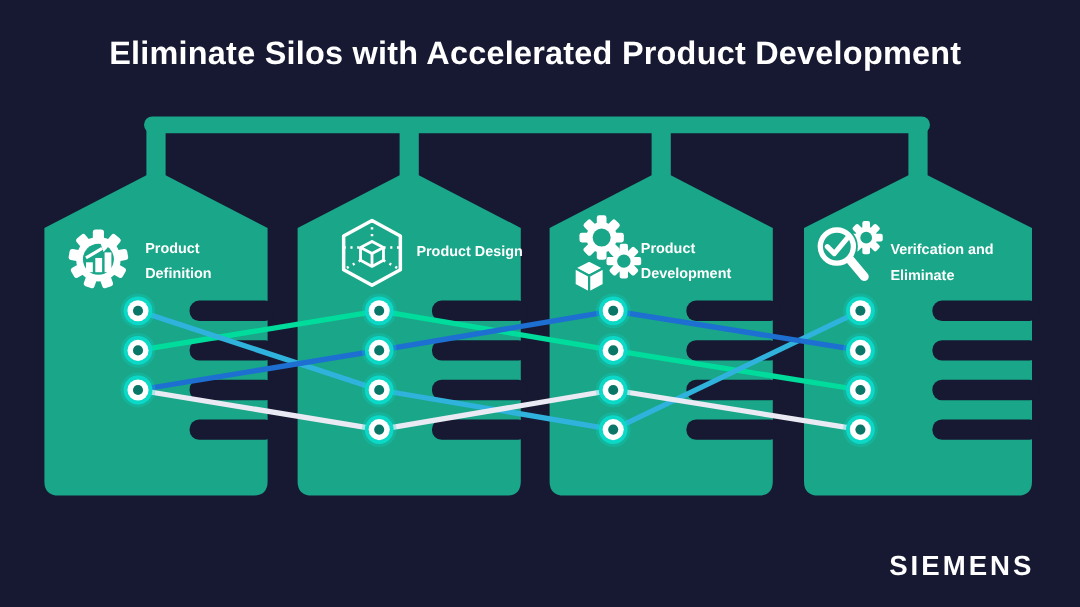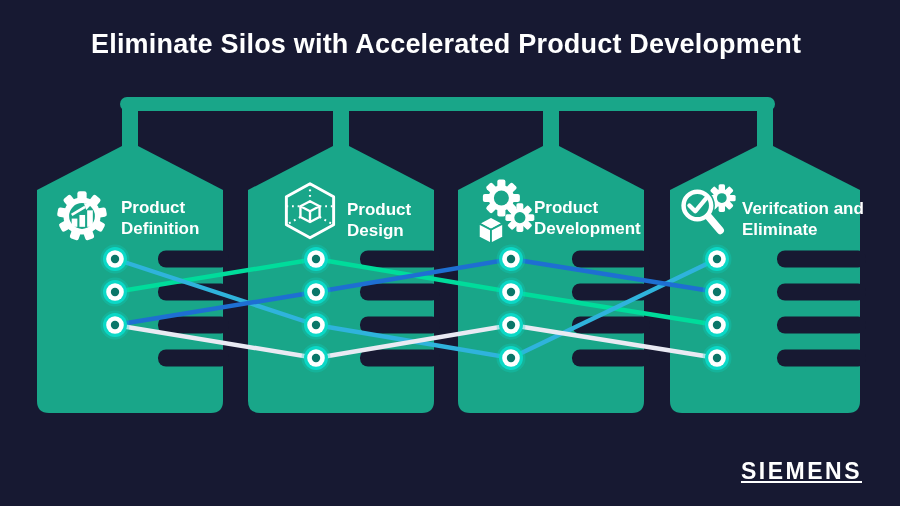--- a/index.html
+++ b/index.html
@@ -7,23 +7,23 @@
     --accent:#00C9A0; --ring:#0BD8C6; --hole:#0A7668;
   }
   html,body{margin:0;padding:0;background:#000;}
   .stage{position:relative;width:900px;height:506px;background:var(--bg);
          overflow:hidden;font-family:"Liberation Sans","DejaVu Sans",sans-serif;}
   .header{position:absolute;left:52px;top:27px;display:flex;align-items:center;padding-left:28px;}
   .accent-bar{width:5px;background:var(--accent);margin:4px 6px 2px 0;}
   .title{color:#fff;font-size:27px;font-weight:700;letter-spacing:.2px;line-height:34px;}
   .diagram-svg{position:absolute;left:0;top:0;width:900px;height:506px;}
   .icon{position:absolute;}
-  .silo-label{position:absolute;color:#fff;font-size:17px;font-weight:700;line-height:21px;}
+  .silo-label{position:absolute;color:#fff;font-size:12px;font-weight:700;line-height:21px;}
   .logo{position:absolute;right:38px;top:458px;color:#fff;font-size:23px;font-weight:700;
-        letter-spacing:2.5px;text-decoration:underline;}
+        letter-spacing:2.5px;}
 </style>
 </head>
 <body>
 
 <div class="stage">
 
   <div class="header">
     <div class="accent-bar"></div>
     <div class="title">Eliminate Silos with Accelerated Product Development</div>
   </div>

